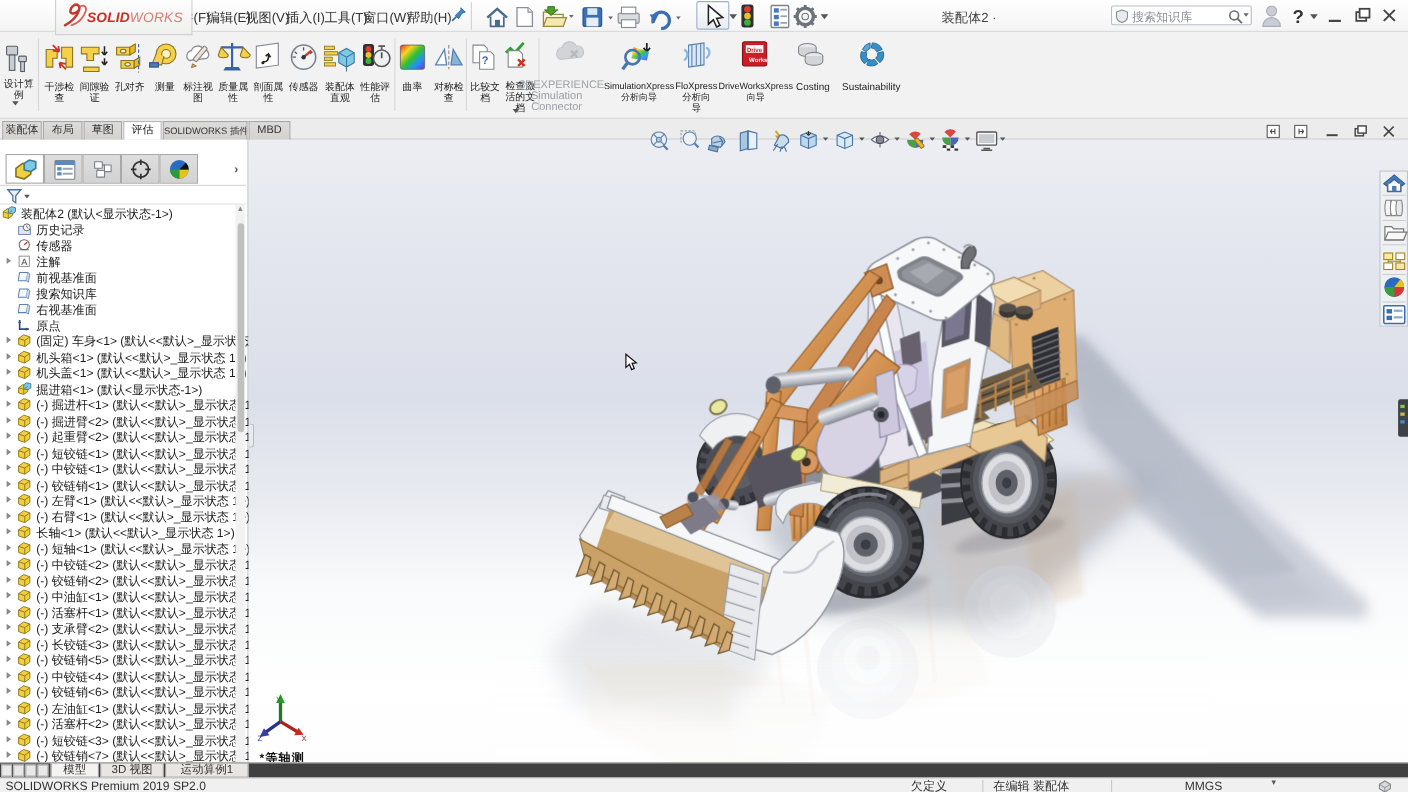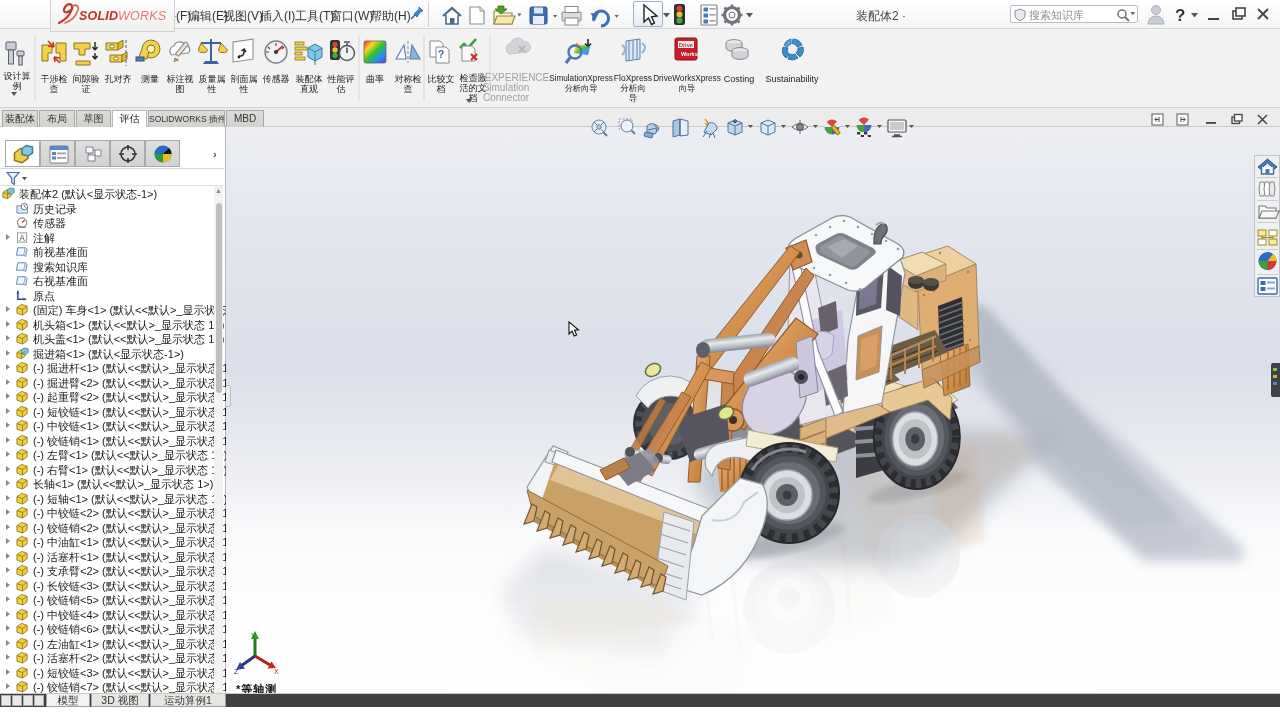--- a/index.html
+++ b/index.html
@@ -1186,13 +1186,26 @@
 
   <div id="btabs">
     <div class="sbtn" style="left:1px"></div>
       <div class="sbtn" style="left:12px"></div>
     <div class="sbtn" style="left:23px"></div>
       <div class="sbtn" style="left:34px"></div>
     <div class="btab" style="left:46px;width:44px;background:#f4f3f1">模型</div>
     <div class="btab" style="left:91px;width:58px">3D 视图</div>
     <div class="btab" style="left:150px;width:76px">运动算例1</div>
   </div>
+  <div id="statusbar">
+    <span style="position:absolute;left:5px;top:1px">SOLIDWORKS Premium 2019 SP2.0</span>
+    <span style="position:absolute;left:828px;top:1px">欠定义</span>
+    <span style="position:absolute;left:903px;top:1px">在编辑 装配体</span>
+    <span style="position:absolute;left:1077px;top:1px">MMGS</span>
+    <span style="position:absolute;left:1156px;top:-2px;font-size:8px;color:#555">▾</span>
+    <span style="position:absolute;left:893px;top:1px;width:1px;height:11px;background:#c8c8c8"></span>
+    <span style="position:absolute;left:1010px;top:1px;width:1px;height:11px;background:#c8c8c8"></span>
+    <svg style="position:absolute;left:1252px;top:0px" width="14" height="13" viewBox="0 0 14 13">
+      <path d="M2 5 L7 2 L12 5 L12 9 L7 12 L2 9 Z" fill="#d8dade" stroke="#888" stroke-width="1"></path>
+      <path d="M2 5 L7 8 L12 5 M7 8 V12" stroke="#888" stroke-width="0.8" fill="none"></path>
+    </svg>
+  </div>
 </div>
 
 </body></html>

